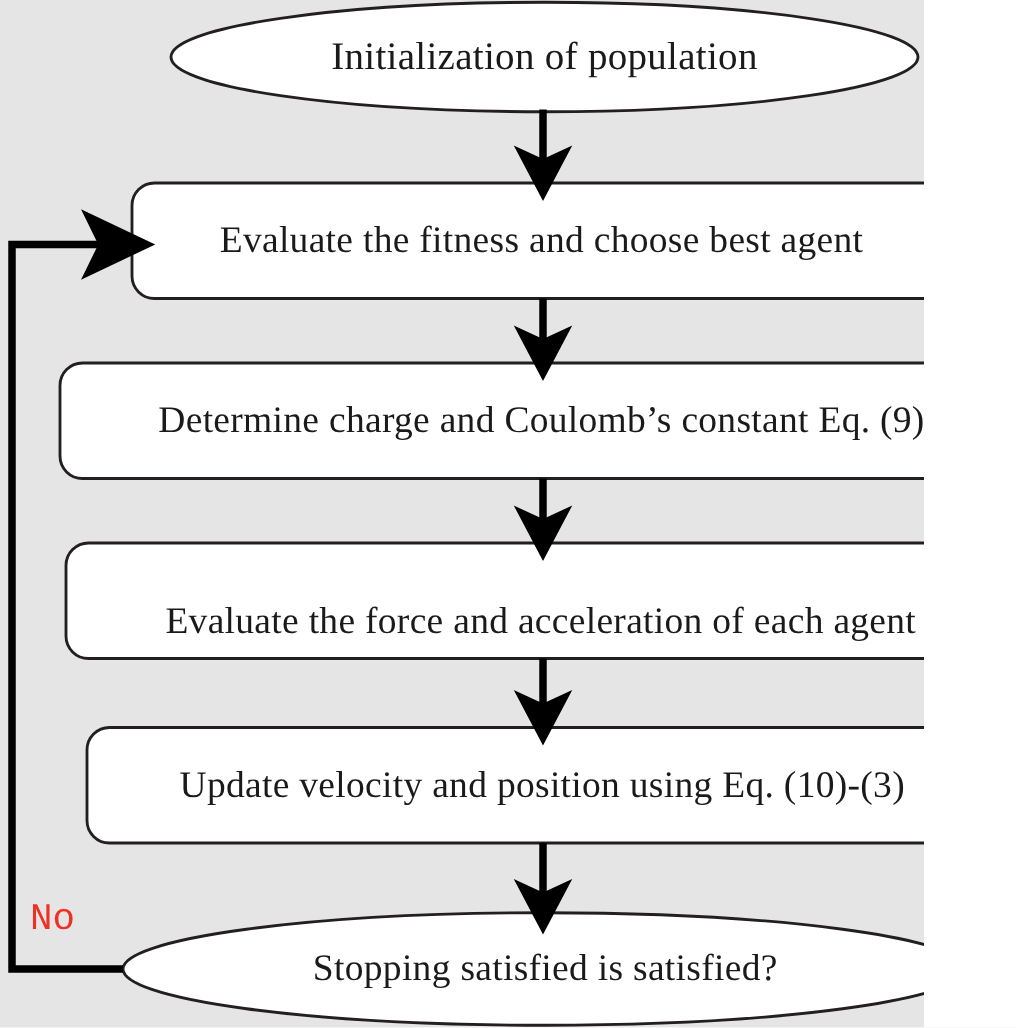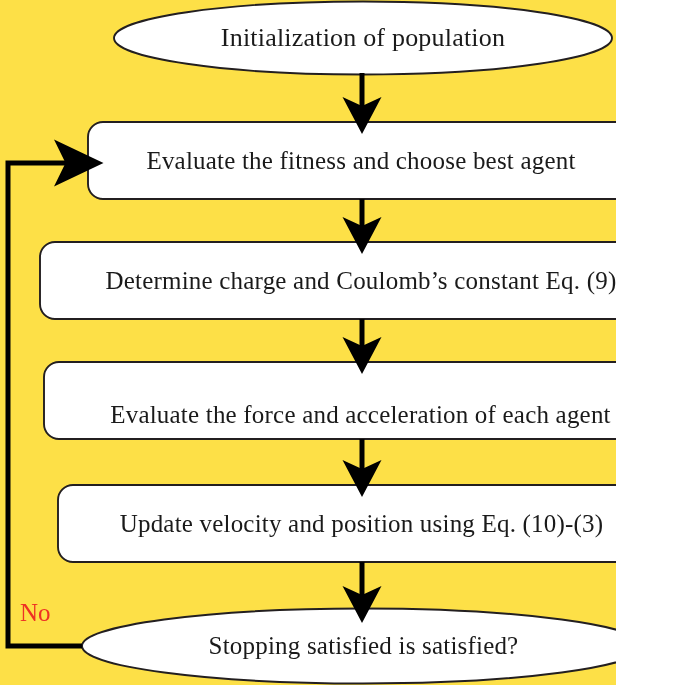--- a/index.html
+++ b/index.html
@@ -4,21 +4,21 @@
 <style>
   html, body {
     margin: 0;
     padding: 0;
     background: #ffffff;
   }
   #canvas {
     position: relative;
     width: 616px;
     height: 685px;
-    background: #fde047;
+    background: #e5e5e5;
     overflow: hidden;
     font-family: "Liberation Serif", "DejaVu Serif", serif;
   }
   svg.layer {
     position: absolute;
     left: 0;
     top: 0;
     width: 685px;
     height: 685px;
   }
@@ -31,21 +31,21 @@
     color: #1a1a1a;
     font-family: "Liberation Serif", "DejaVu Serif", serif;
     font-size: 25px;
     line-height: 1.1;
     letter-spacing: 0.2px;
     white-space: nowrap;
     pointer-events: none;
   }
   .edge-label {
     position: absolute;
-    font-family: Liberation Serif, serif;
+    font-family: Liberation Mono, monospace;
     font-size: 25px;
     line-height: 1;
     white-space: nowrap;
   }
 </style>
 </head>
 <body>
 
 <div id="canvas">
 

